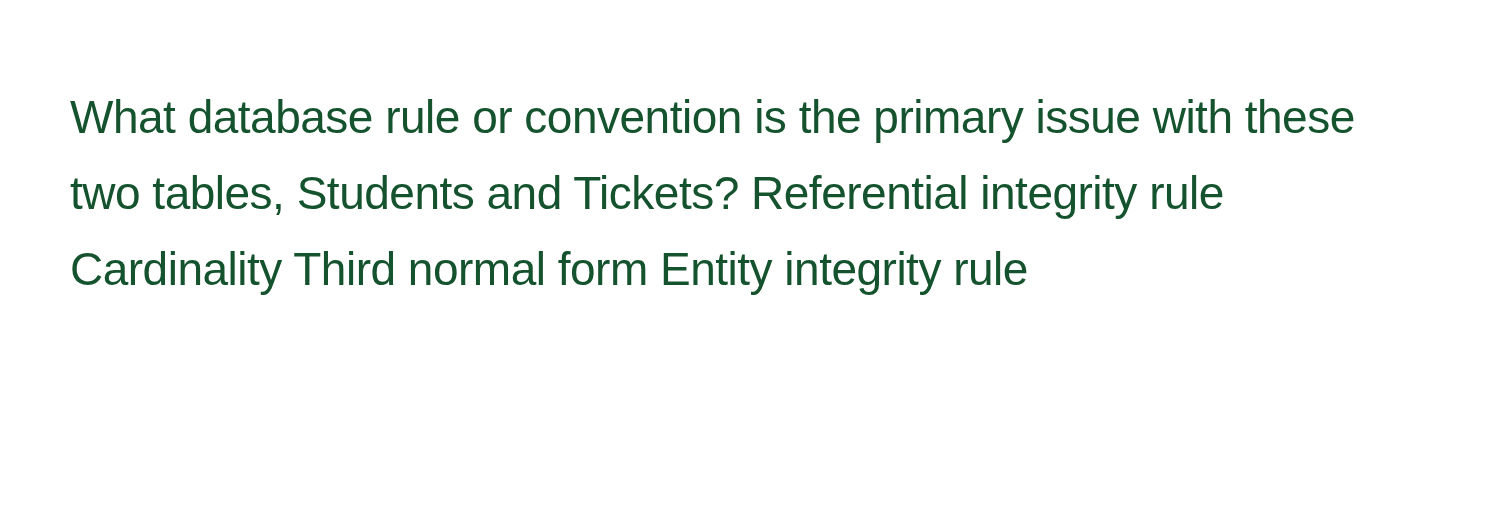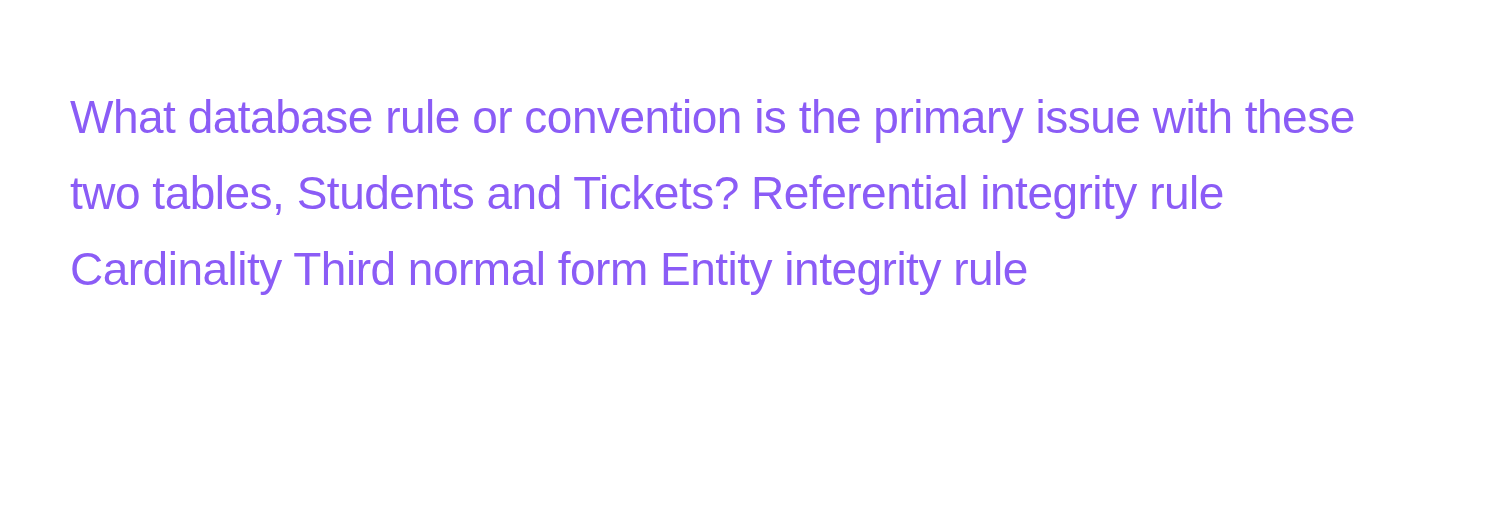--- a/index.html
+++ b/index.html
@@ -10,21 +10,21 @@
     body {
       background: #ffffff;
       font-family: -apple-system, BlinkMacSystemFont, 'Segoe UI', Helvetica, Arial, sans-serif;
       width: 1500px;
       height: 512px;
       padding: 80px 70px;
     }
     .question-text {
       font-size: 46px;
       line-height: 1.65;
-      color: #8b5cf6;
+      color: #14532d;
       font-weight: 400;
       letter-spacing: -0.5px;
     }
   </style>
 </head>
 <body>
 
 <div class="question-text">What database rule or convention is the primary issue with these two tables, Students and Tickets? Referential integrity rule Cardinality Third normal form Entity integrity rule</div>
 
 </body></html>

